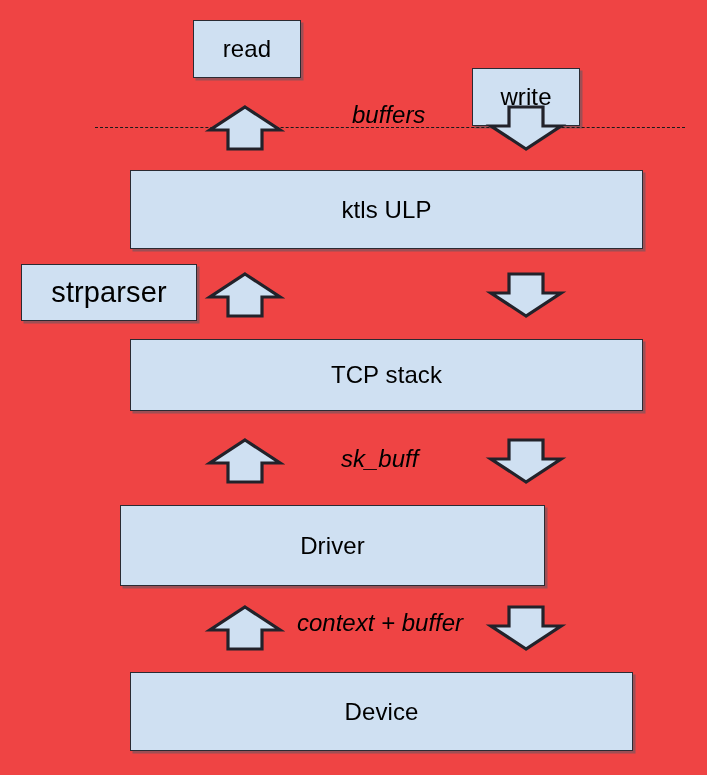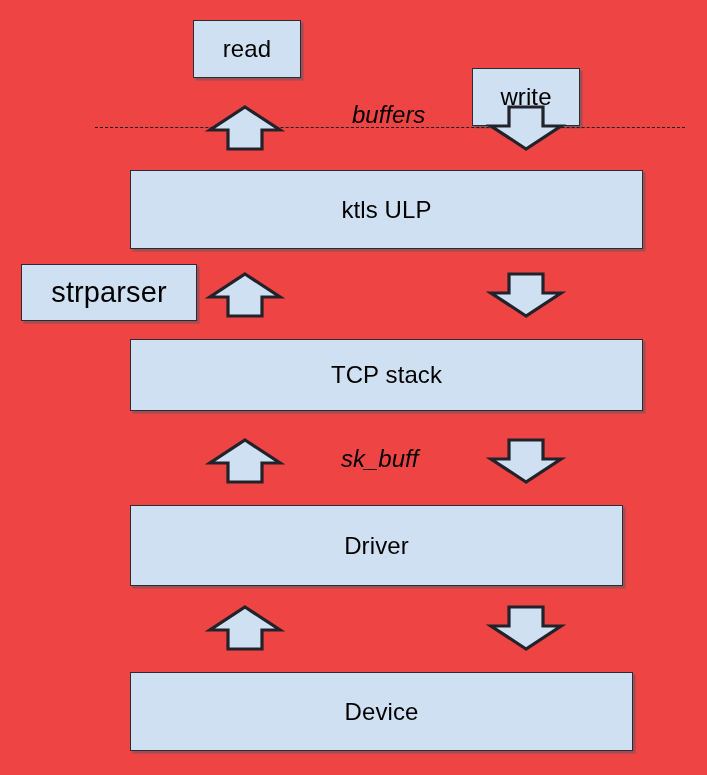--- a/index.html
+++ b/index.html
@@ -37,21 +37,21 @@
   .box-label {
     display: block;
     white-space: nowrap;
   }
 
   .box.read      { left: 193px; top: 20px;  width: 108px; height: 58px; }
   .box.write     { left: 472px; top: 20px;  width: 108px; height: 58px; margin-top: 48px; }
   .box.ktls      { left: 130px; top: 170px; width: 513px; height: 79px; }
   .box.strparser { left: 21px;  top: 264px; width: 176px; height: 57px; font-size: 29px; }
   .box.tcp       { left: 130px; top: 339px; width: 513px; height: 72px; }
-  .box.driver    { left: 130px; top: 505px; width: 493px; height: 81px; }
+  .box.driver    { left: 120px; top: 505px; width: 425px; height: 81px; }
   .box.device    { left: 130px; top: 672px; width: 503px; height: 79px; }
 
   
   .divider {
     position: absolute;
     left: 95px;
     top: 127px;
     width: 590px;
     height: 0;
     border-top: 1.8px dashed #1a1a1a;
@@ -163,18 +163,19 @@
   <div class="arrow up-context">
     <svg viewBox="0 0 74 46" preserveAspectRatio="none" aria-hidden="true">
       <polygon class="shape" points="37,2 72,25 54,25 54,44 20,44 20,25 2,25"></polygon>
     </svg>
   </div>
   <div class="arrow down-context">
     <svg viewBox="0 0 74 46" preserveAspectRatio="none" aria-hidden="true">
       <polygon class="shape" points="37,44 2,21 20,21 20,2 54,2 54,21 72,21"></polygon>
     </svg>
   </div>
+  <div class="flow-label context">context + buffer</div>
 
   <div class="box device">
     <span class="box-label">Device</span>
   </div>
 
 </div>
 
 </body></html>

